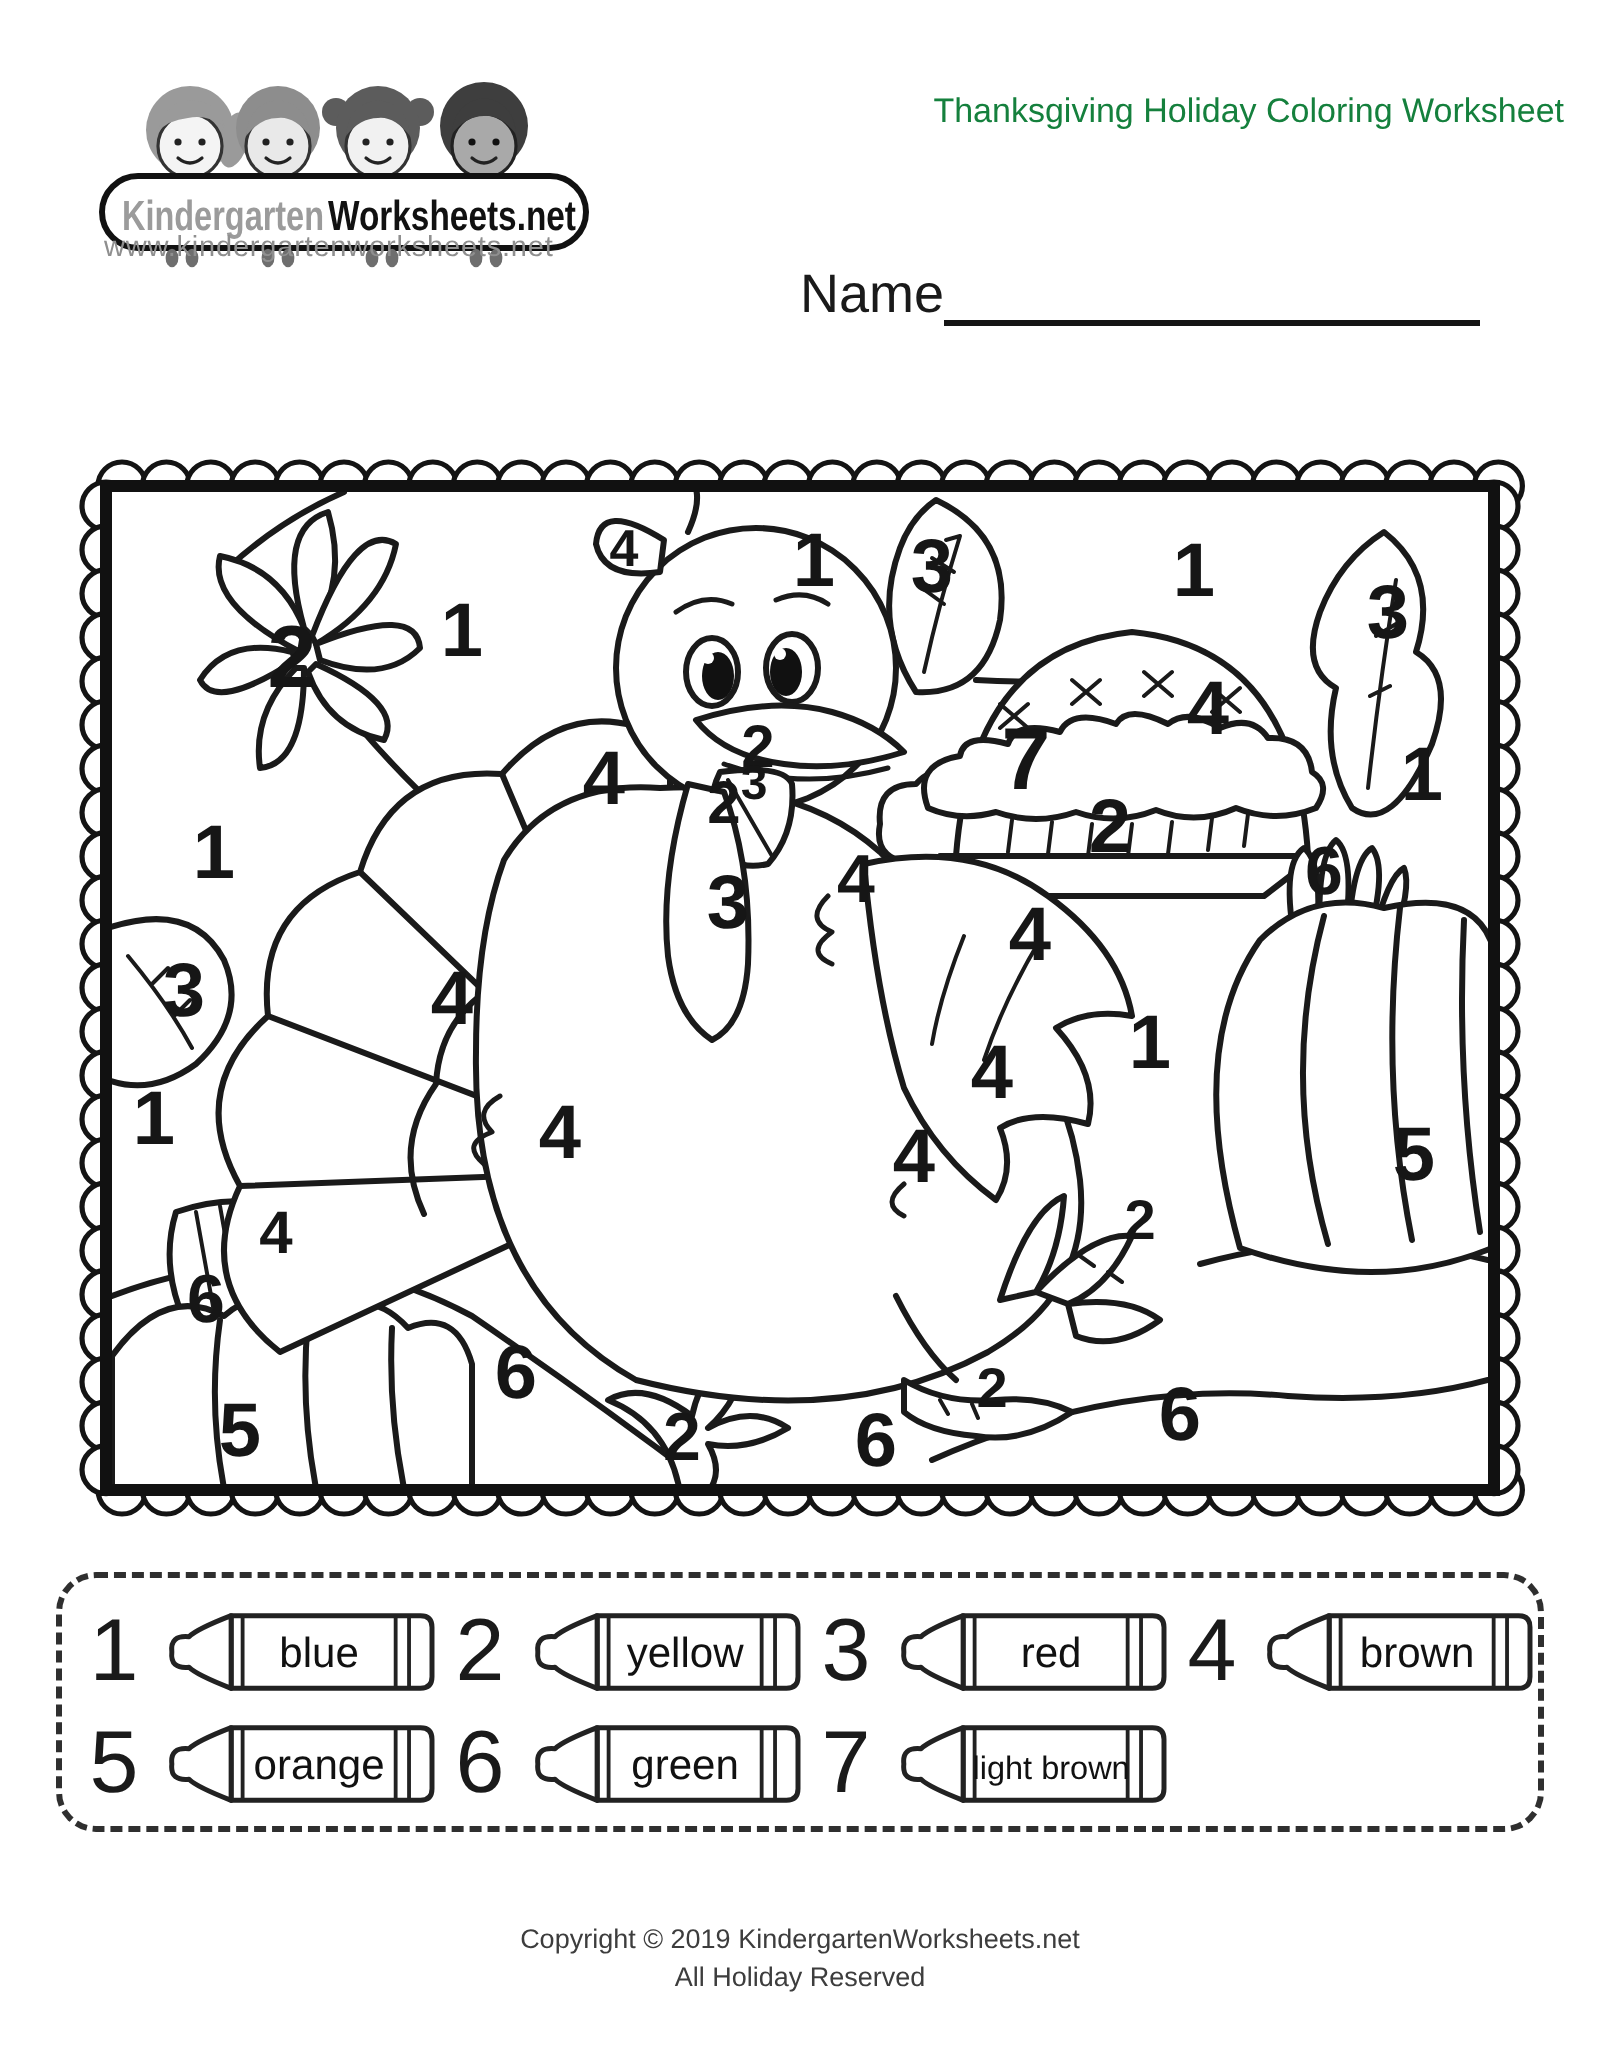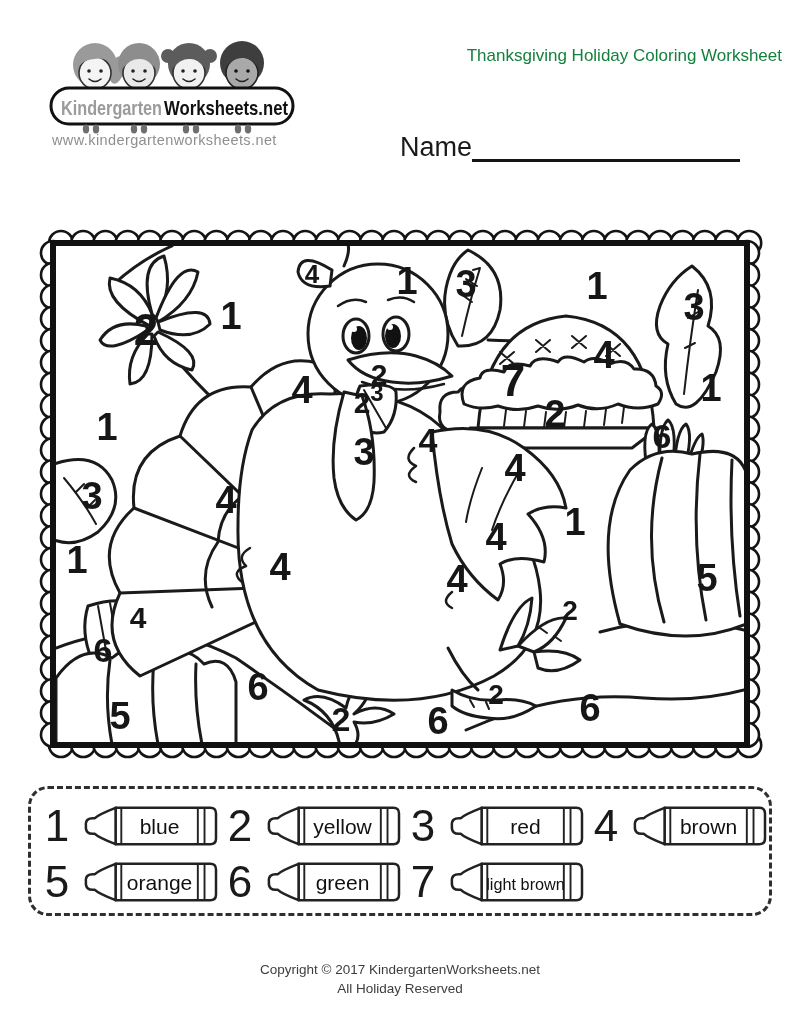--- a/index.html
+++ b/index.html
@@ -3,23 +3,23 @@
 <meta charset="utf-8">
 <style>
   html,body{margin:0;padding:0;}
   body{
     width:800px;height:1035px;position:relative;background:#ffffff;
     font-family:"Liberation Sans",sans-serif;color:#1a1a1a;overflow:hidden;
   }
   .abs{position:absolute;}
   
   #logo{left:48px;top:36px;width:248px;height:100px;}
-  #site-url{left:52px;top:132px;font-size:14.5px;color:#8f8f8f;letter-spacing:.4px;}
+  #site-url{left:52px;top:116px;font-size:14.5px;color:#8f8f8f;letter-spacing:.4px;}
   #worksheet-title{right:18px;top:46px;font-size:17px;color:#15803d;white-space:nowrap;}
-  #name-row{left:400px;top:132px;display:flex;align-items:center;}
+  #name-row{left:400px;top:132px;display:flex;align-items:flex-end;}
   #name-row .lbl{font-size:27px;}
   #name-row .line{display:inline-block;width:268px;border-bottom:3px solid #151515;height:26px;}
   
   #scene{left:0;top:0;width:800px;height:1035px;}
   .scallop{fill:#fff;stroke:#141414;stroke-width:2.6;}
   .region-num{font-family:"Liberation Sans",sans-serif;font-weight:700;fill:#161616;
               text-anchor:middle;dominant-baseline:central;}
   
   #color-key{
     left:28px;top:786px;width:744px;height:130px;box-sizing:border-box;
@@ -447,15 +447,15 @@
     <svg class="crayon" viewBox="0 0 148 46">
       <path class="ln" d="M38,4 L137,4 Q143,4 143,10 L143,36 Q143,42 137,42 L38,42 Z"></path>
       <path class="ln" d="M38,4 Q20,11 16,15 Q6,14 7,23 Q6,32 16,31 Q20,35 38,42 Z"></path>
       <path class="thin" d="M44,4 L44,42 M124,4 L124,42 M131,4 L131,42"></path>
       <text x="84" y="31" class="small">light brown</text>
     </svg>
   </div>
 </div>
 
 <div id="page-footer" class="abs">
-  <div>Copyright © 2017 KindergartenWorksheets.net</div>
+  <div>Copyright © 2019 KindergartenWorksheets.net</div>
   <div>All Holiday Reserved</div>
 </div>
 
 </body></html>

